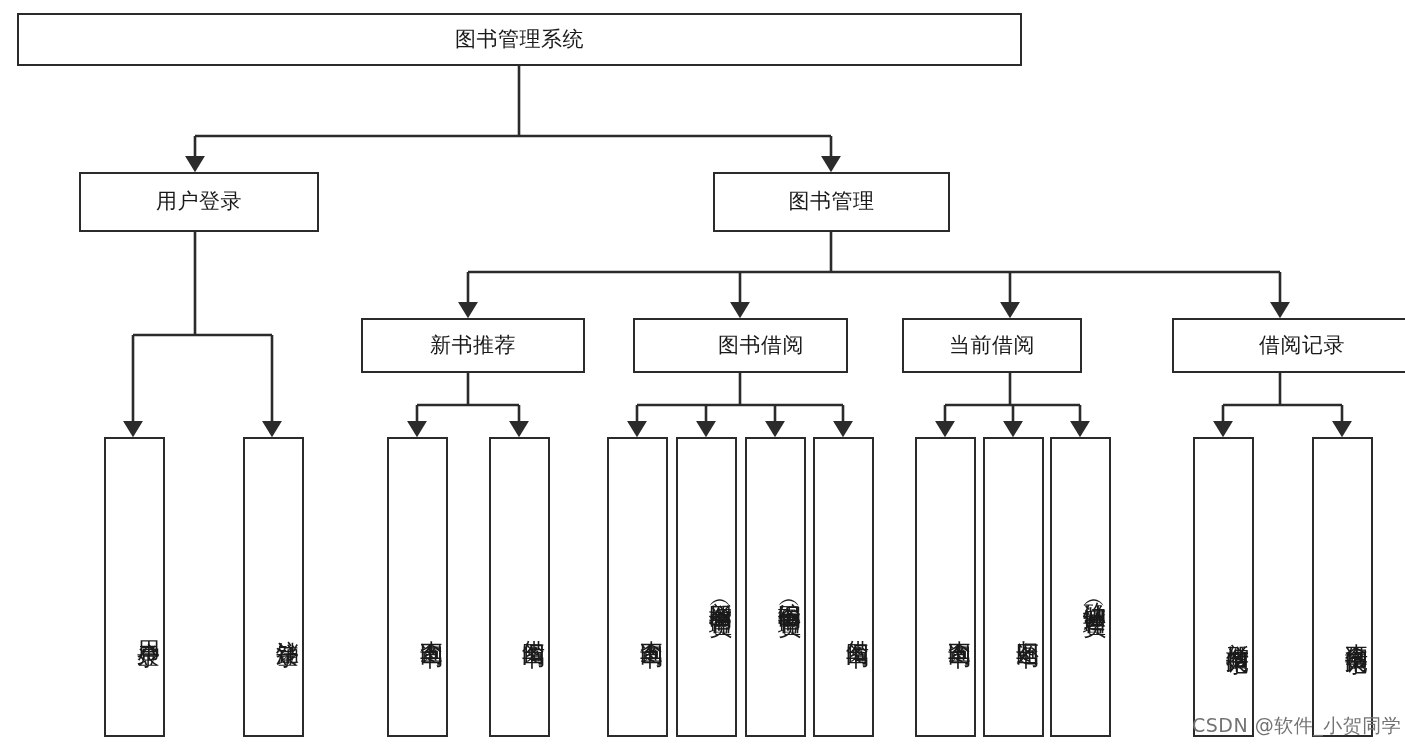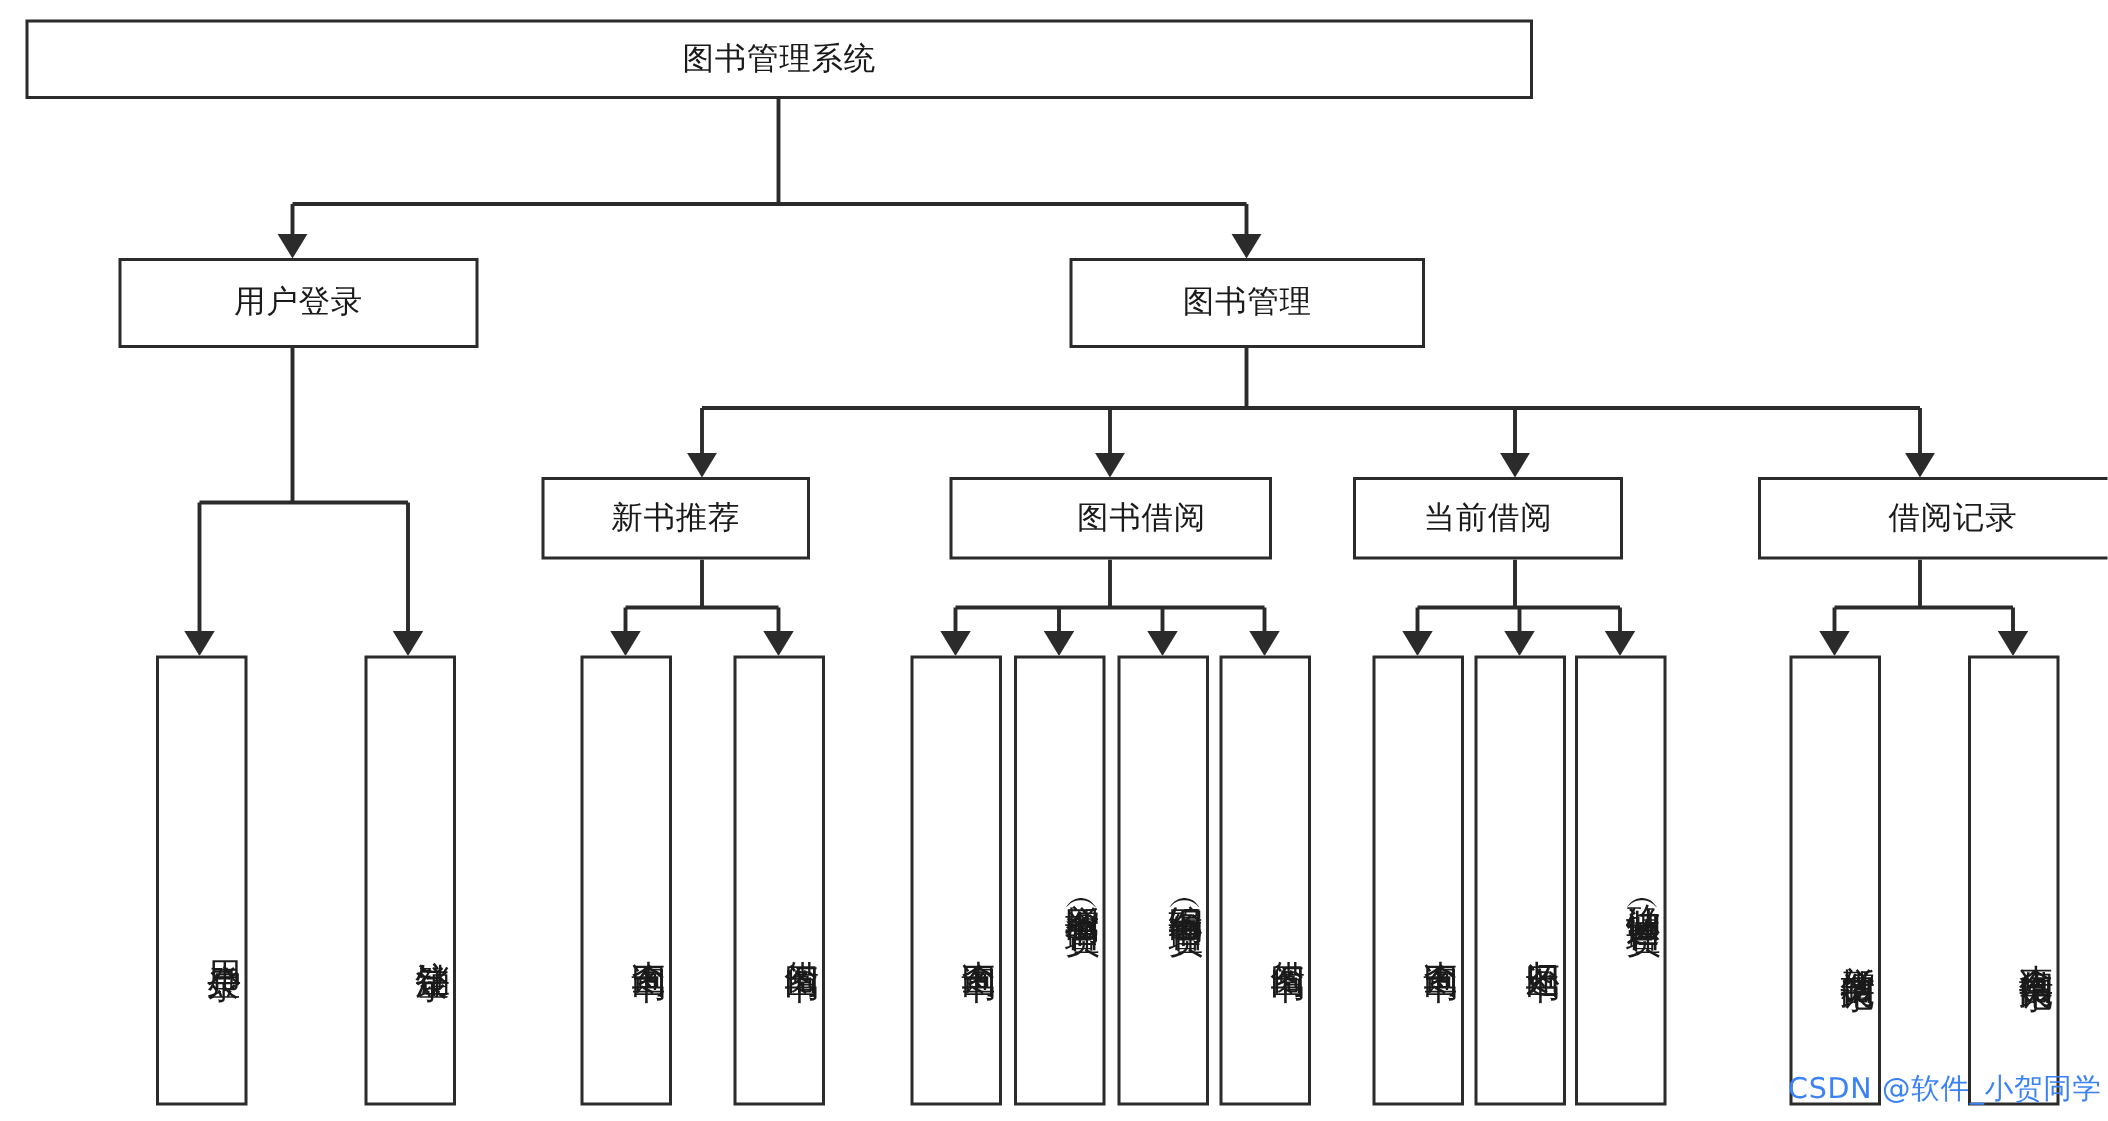--- a/index.html
+++ b/index.html
@@ -58,21 +58,21 @@
     padding-top: 88px;
   }
   .node-v.pad-high {
     padding-top: 12px;
   }
   .watermark {
     position: absolute;
     left: 1192px;
     top: 713px;
     font-size: 19px;
-    color: #3b82f6;
+    color: #737373;
     white-space: nowrap;
     letter-spacing: 0.5px;
   }
 </style>
 </head>
 <body>
 
 <div id="diagram-root">
 
   <svg id="connectors" viewBox="0 0 1405 747" xmlns="http://www.w3.org/2000/svg">
@@ -132,21 +132,21 @@
     <span>图书管理系统</span>
   </div>
 
   <div class="node node-h" style="left:79px; top:172px; width:240px; height:60px;">
     <span>用户登录</span>
   </div>
   <div class="node node-h" style="left:713px; top:172px; width:237px; height:60px;">
     <span>图书管理</span>
   </div>
 
-  <div class="node node-h" style="left:361px; top:318px; width:179px; height:55px;">
+  <div class="node node-h" style="left:361px; top:318px; width:224px; height:55px;">
     <span>新书推荐</span>
   </div>
   <div class="node node-h" style="left:633px; top:318px; width:215px; height:55px;padding-left:41px;">
     <span>图书借阅</span>
   </div>
   <div class="node node-h" style="left:902px; top:318px; width:180px; height:55px;">
     <span>当前借阅</span>
   </div>
   <div class="node node-h" style="left:1172px; top:318px; width:260px; height:55px;">
     <span>借阅记录</span>

